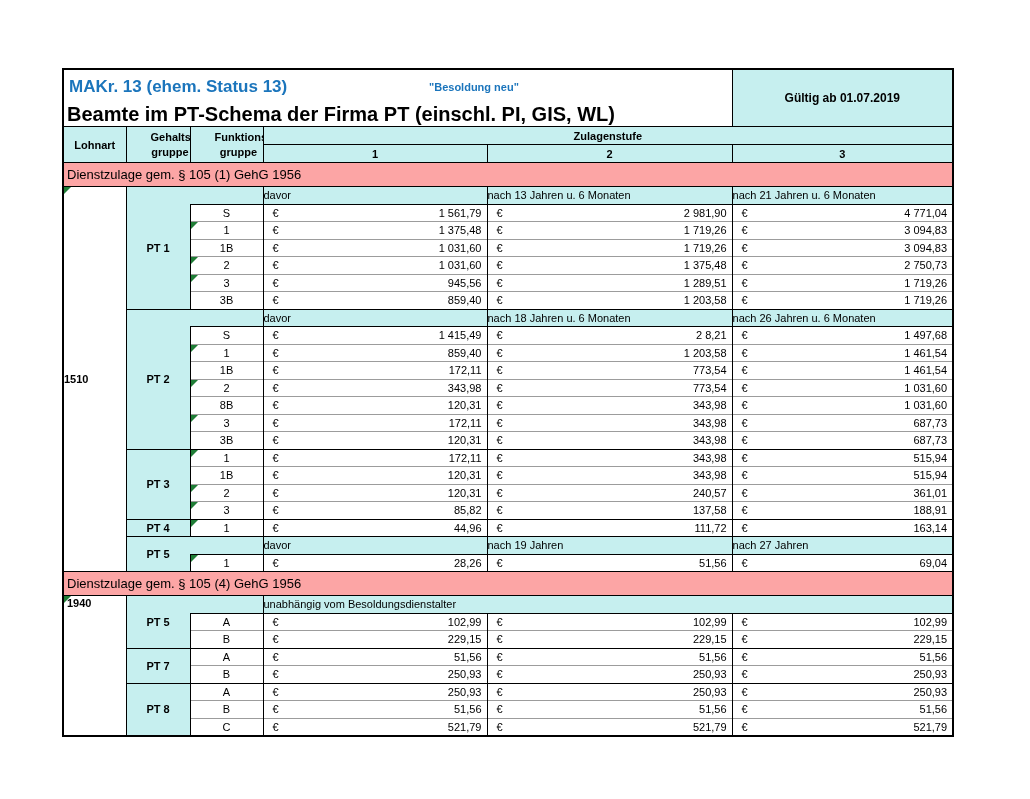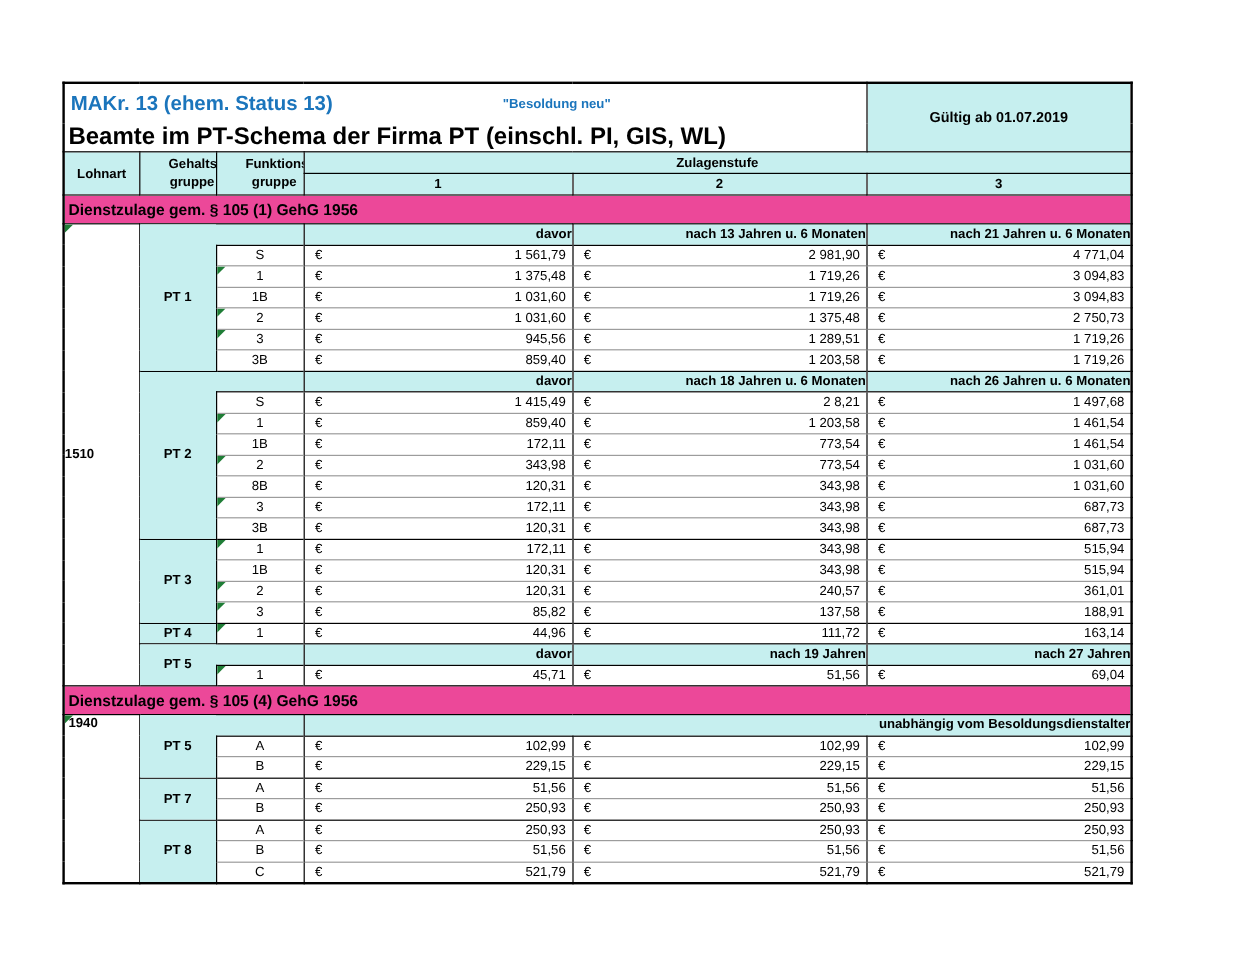--- a/index.html
+++ b/index.html
@@ -1,46 +1,46 @@
 <!DOCTYPE html>
 <html><head>
 <meta charset="utf-8">
 <style>
   html,body{margin:0;padding:0;background:#fff;}
   .page{position:relative;width:1030px;height:799px;background:#ffffff;
         font-family:"Liberation Sans",sans-serif;color:#000;overflow:hidden;}
-  table.main{position:absolute;left:52px;top:68px;width:890px;
+  table.main{position:absolute;left:62px;top:68px;width:890px;
         border-collapse:collapse;table-layout:fixed;border:2px solid #000;}
   td{border:1px solid #000;padding:0;font-size:11px;vertical-align:middle;
      overflow:hidden;white-space:nowrap;}
   .cyan{background:#c6efef;}
   
   tr.t1{height:34px;} tr.t2{height:22px;} tr.h1,tr.h2{height:18px;}
   td.title-cell{border-bottom:none;border-right:none;position:relative;}
   .doc-title{color:#1b75bc;font-size:17px;font-weight:bold;padding-left:5px;}
   .doc-note{position:absolute;left:365px;top:50%;transform:translateY(-50%);
             color:#1b75bc;font-weight:bold;font-size:11px;}
   td.valid-cell{font-weight:bold;font-size:12px;text-align:center;}
   td.subtitle-cell{border-top:none;border-right:none;font-size:20px;font-weight:bold;padding-left:3px;}
   td.colhead{font-weight:bold;text-align:center;}
   td.wrap2{white-space:pre-line;line-height:1.3;padding-left:24px;}
   
   tbody td{border-bottom:none;}
   tbody tr{height:17.5px;}
   tr.section-row{height:24px;}
-  td.section-title{font-size:13px;font-weight:bold;padding-left:3px;background:#ec4899;
+  td.section-title{font-size:13px;font-weight:normal;padding-left:3px;background:#fca5a5;
                    border-top:1px solid #000;}
   tr.r-black>td{border-top:1px solid #000;}
   tr.r-gray>td{border-top:1px solid #9c9c9c;}
   td.noL{border-left:none;}
   td.pt-cell{border-right:none;font-weight:bold;text-align:center;position:relative;}
   td.lohnart-cell{font-weight:bold;text-align:left;position:relative;}
   td.lohnart-cell.top{vertical-align:top;text-align:left;padding:1px 0 0 3px;}
   td.fg-cell{text-align:center;position:relative;}
-  td.ghead{font-weight:bold;text-align:right;}
+  td.ghead{font-weight:normal;text-align:left;}
   td.val-cell .val{display:flex;justify-content:space-between;align-items:center;
                    padding:0 5px 0 9px;}
   .marker{position:absolute;top:0;left:0;width:0;height:0;display:block;
           border-top:7px solid #1f7d36;border-right:7px solid transparent;}
 </style>
 </head>
 <body>
 
 <div class="page">
   <table class="main">
@@ -481,21 +481,21 @@
           <td class="cyan noL"></td>
           <td class="ghead cyan">davor</td>
           <td class="ghead cyan">nach 19 Jahren</td>
           <td class="ghead cyan">nach 27 Jahren</td>
         </tr>
         <tr class="r-black">
           <td class="fg-cell"><span class="marker"></span><span>1</span></td>
           <td class="val-cell">
             <div class="val">
               <span class="eur">€</span>
-              <span class="num">45,71</span>
+              <span class="num">28,26</span>
             </div>
           </td>
           <td class="val-cell">
             <div class="val">
               <span class="eur">€</span>
               <span class="num">51,56</span>
             </div>
           </td>
           <td class="val-cell">
             <div class="val">

